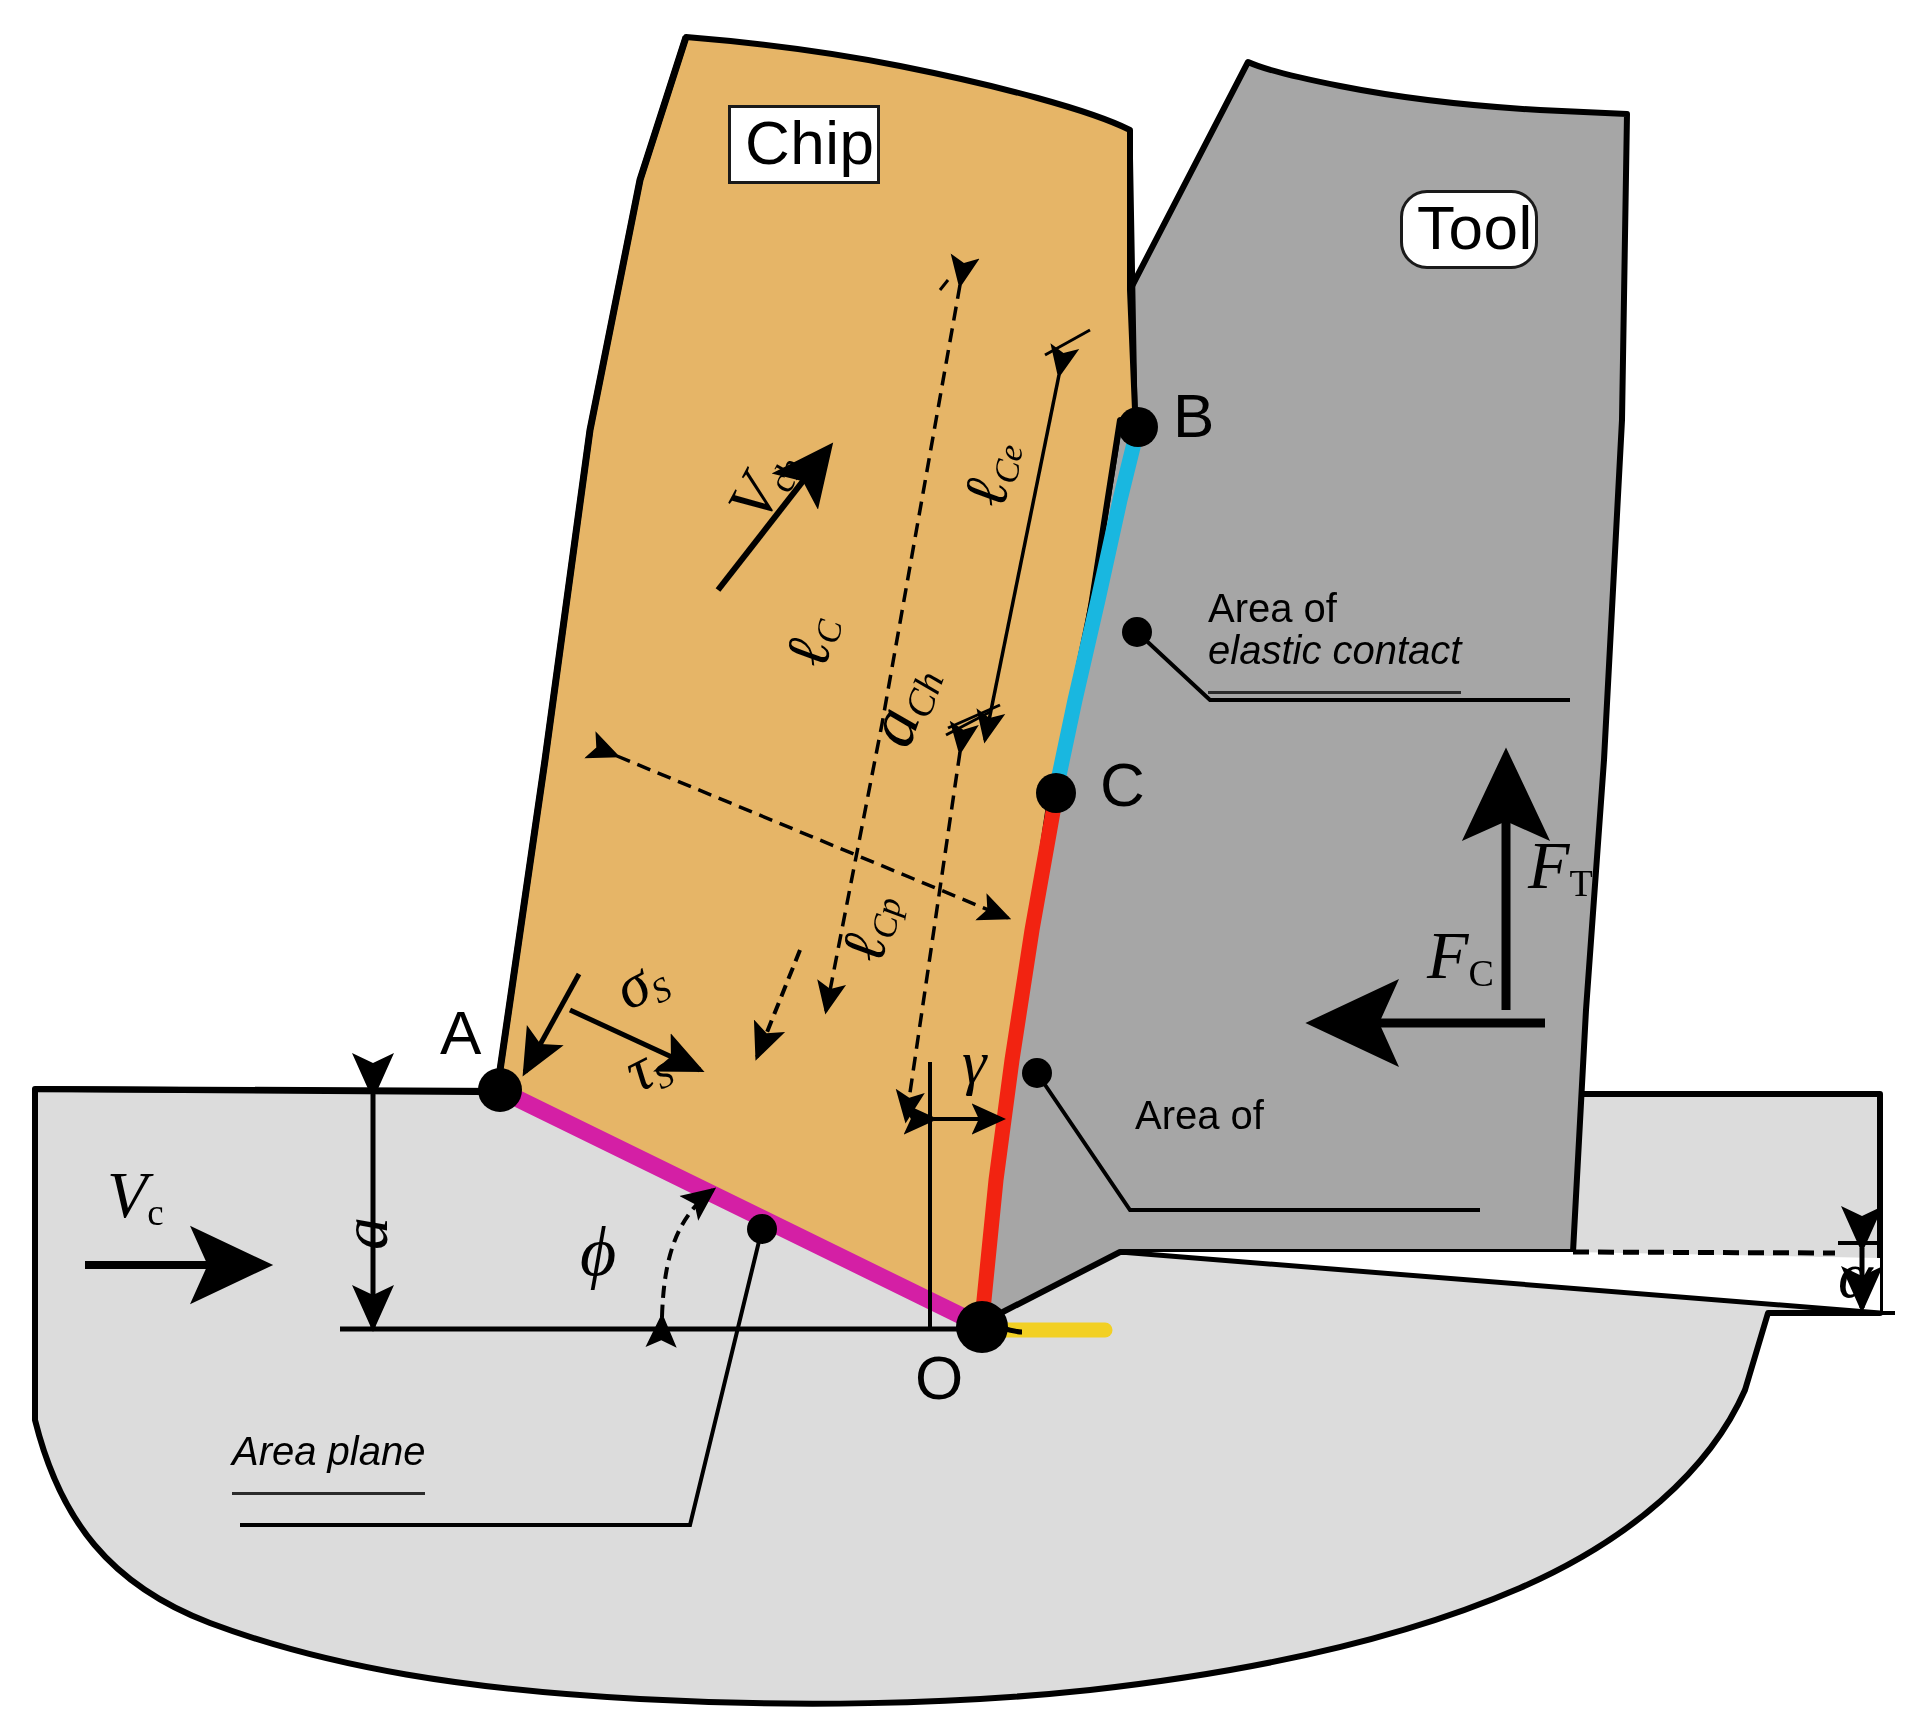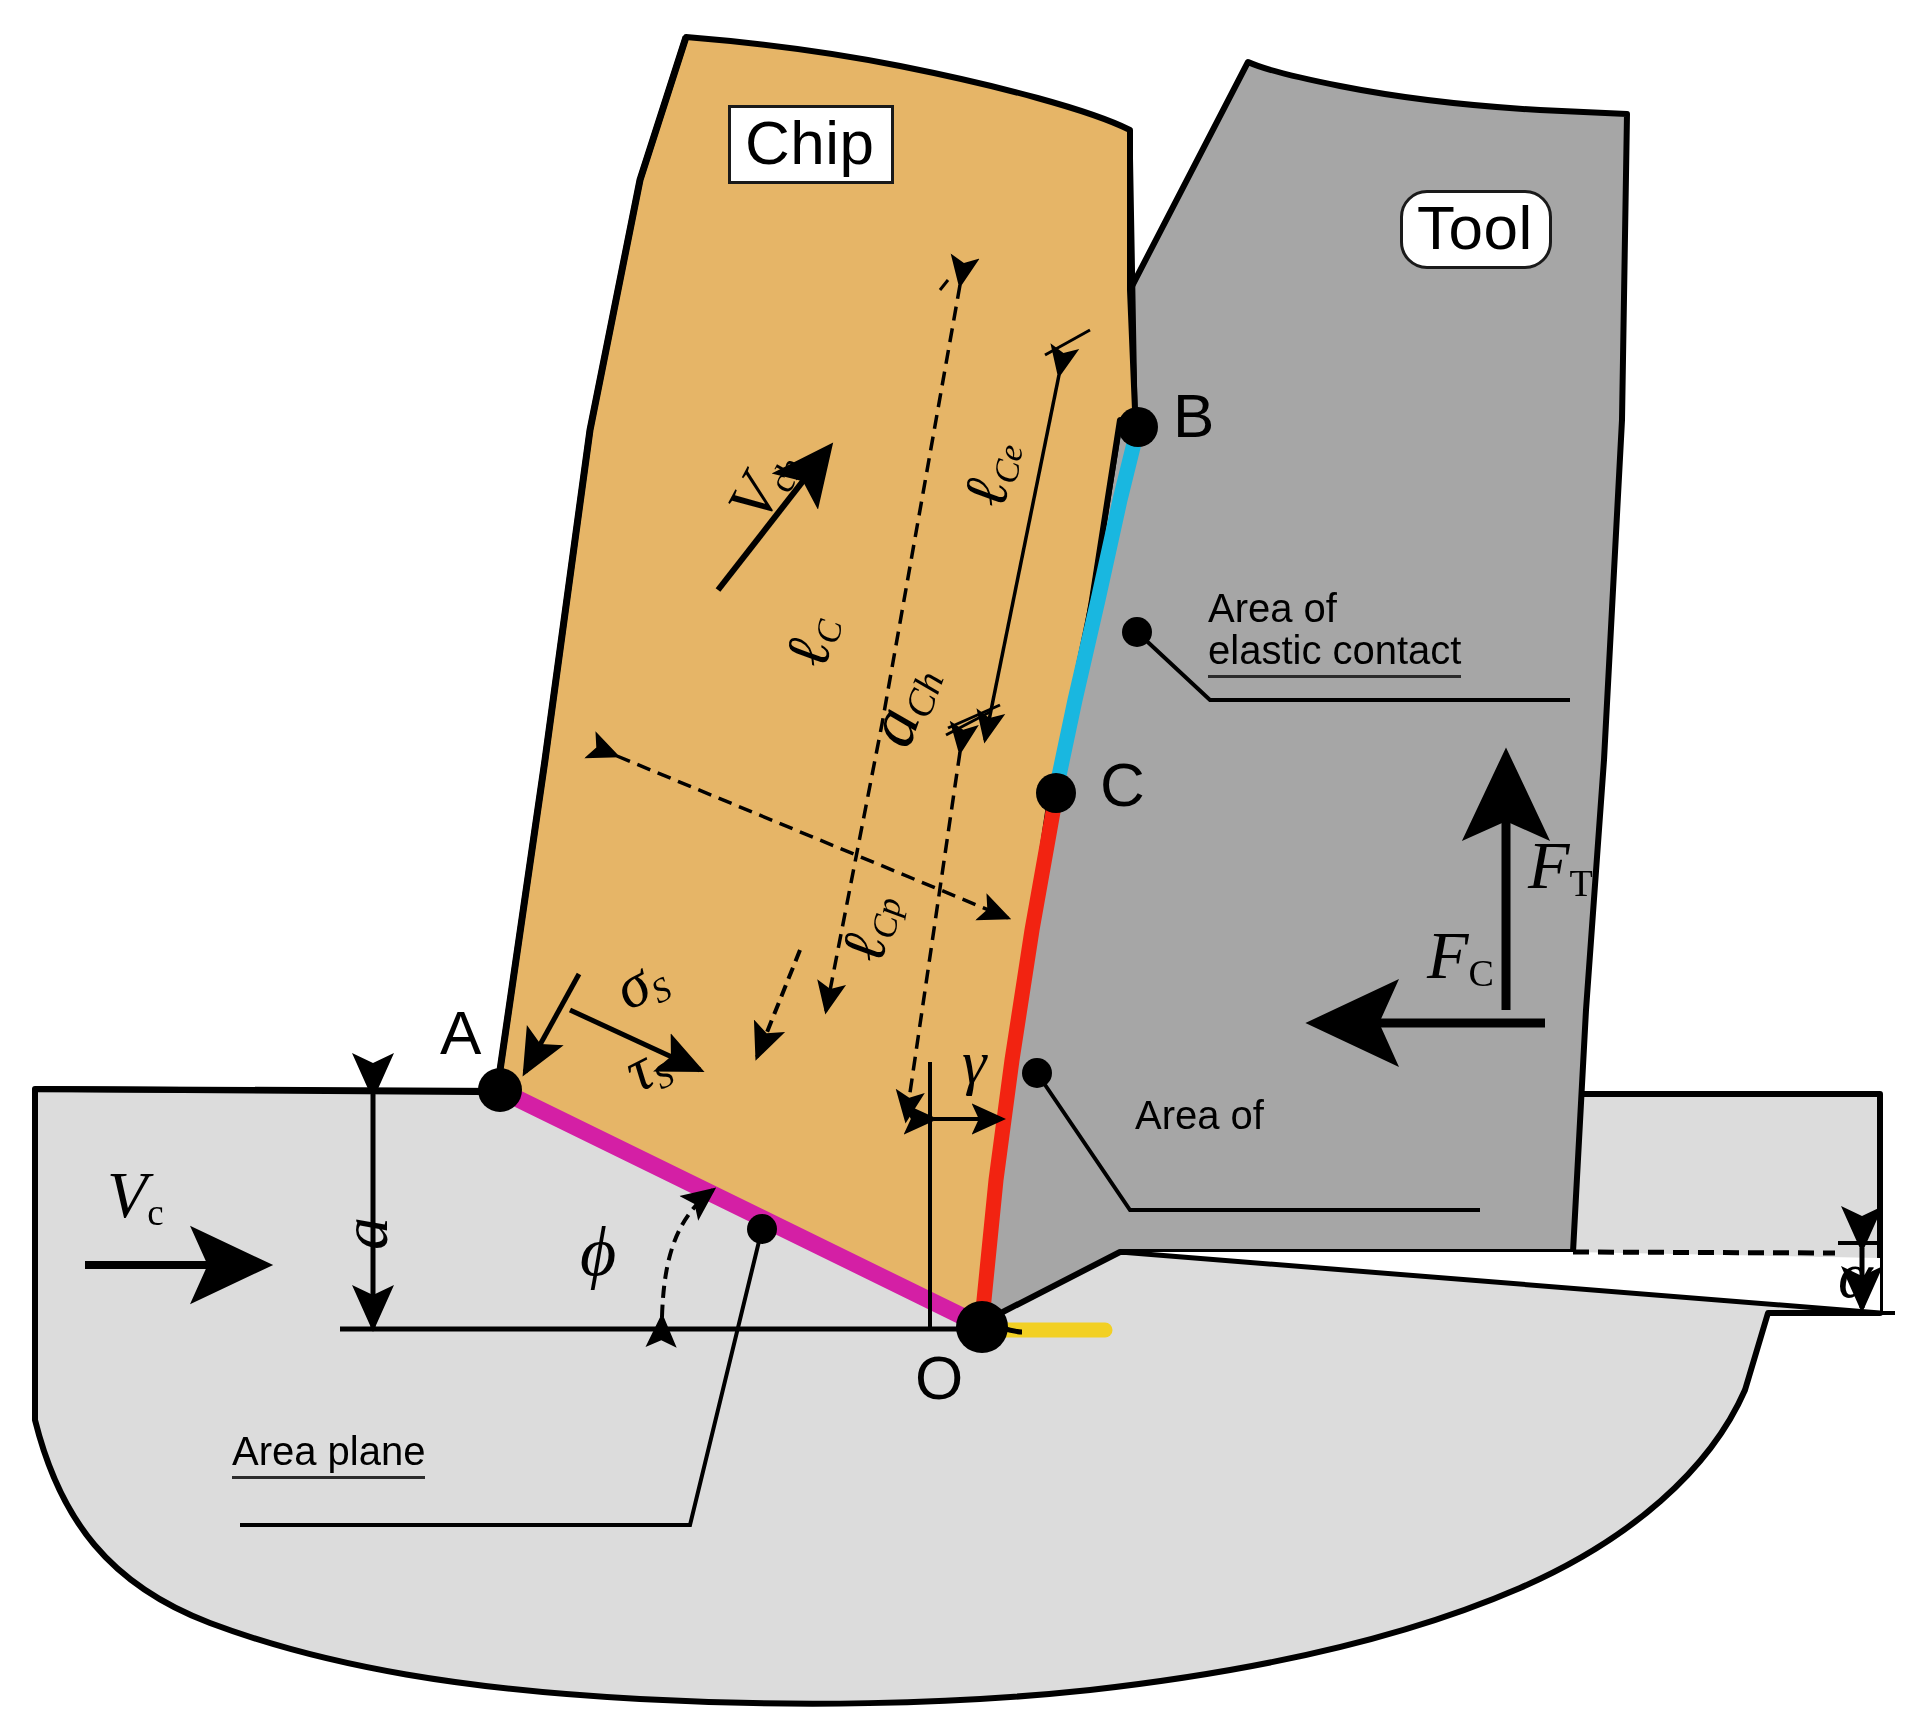--- a/index.html
+++ b/index.html
@@ -29,30 +29,31 @@
   .lbl {
     position: absolute;
     font-family: "Liberation Sans", sans-serif;
     color: #000000;
     white-space: nowrap;
     line-height: 1.05;
   }
   .boxed {
     background: #ffffff;
     border: 3px solid #1a1a1a;
-    padding: 2px 16px 6px 14px;
+    padding: 2px 2px 6px 14px;
     font-size: 62px;
     letter-spacing: 0.5px;
   }
   .plain {
     font-size: 40px;
   }
   .underlined {
     border-bottom: 3px solid #2b2b2b;
-    padding-bottom: 4px;
+    padding-bottom: 20px;
+    font-style: italic;
   }
   .pt {
     font-size: 62px;
   }
   .math-serif {
     font-family: "Liberation Serif", serif;
     font-style: italic;
   }
   .sub {
     font-size: 0.56em;

